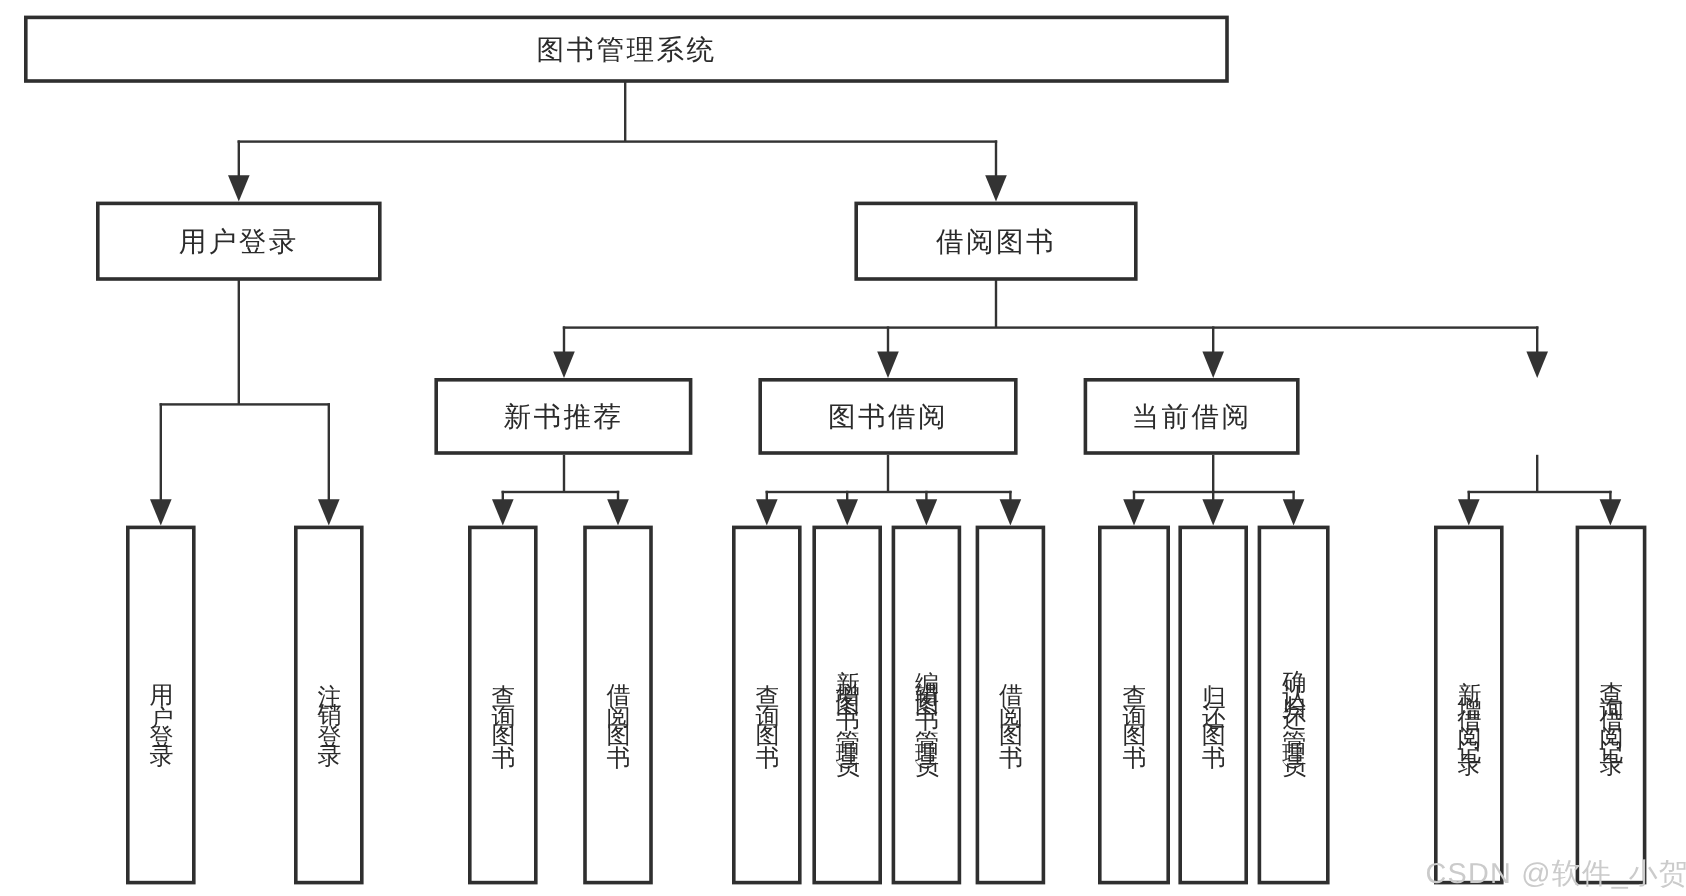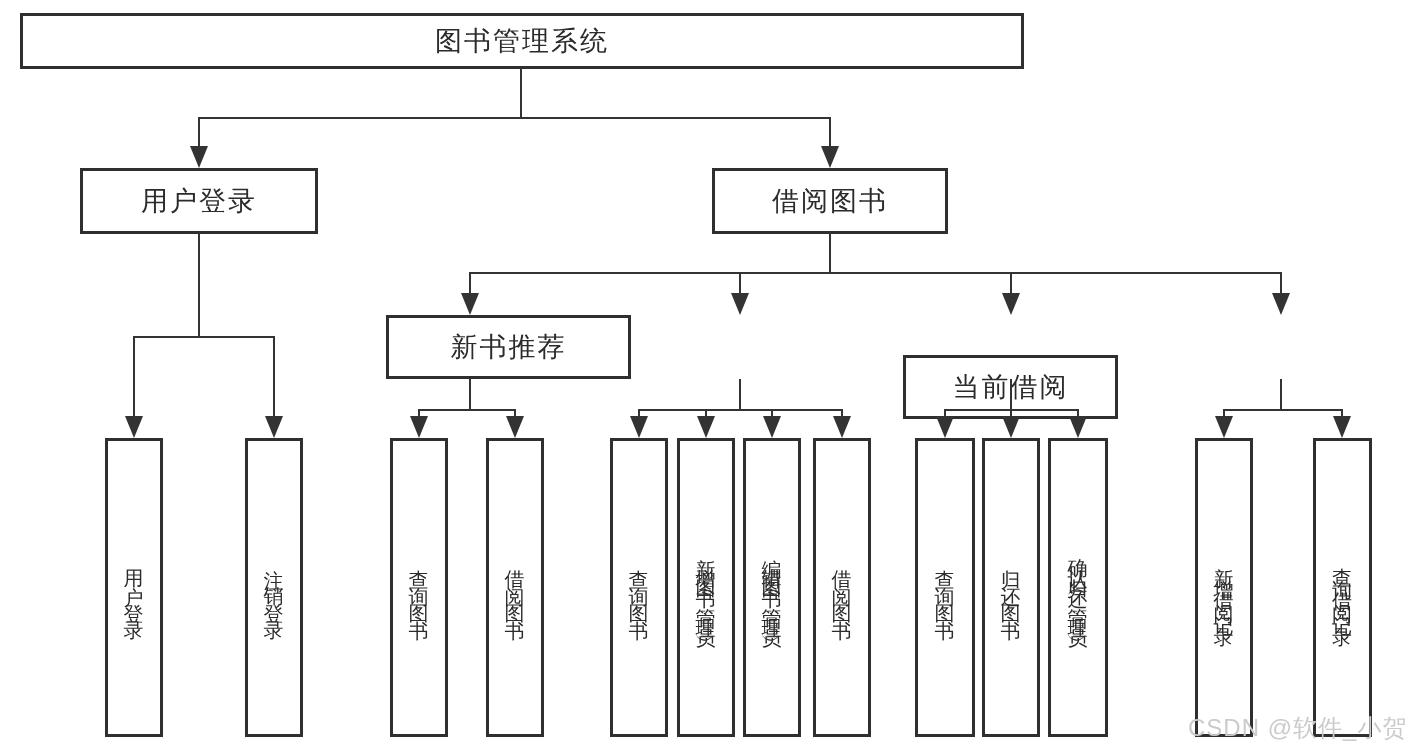--- a/index.html
+++ b/index.html
@@ -11,37 +11,37 @@
   }
   .canvas{position:absolute;left:0;top:0;width:1405px;height:747px;}
 
   
   .node{
     position:absolute;box-sizing:border-box;
     background:#ffffff;border:3px solid #2f2f2f;
     display:flex;align-items:center;justify-content:center;
   }
   .hlabel{
-    font-size:27px;color:#2b2b2b;letter-spacing:2px;white-space:nowrap;
+    font-size:23px;color:#2b2b2b;letter-spacing:2px;white-space:nowrap;
   }
   .vlabel{
     writing-mode:vertical-rl;text-orientation:mixed;
     font-size:20px;color:#2b2b2b;line-height:1;white-space:nowrap;
   }
   .ls4{letter-spacing:17px;}
   .ls6{letter-spacing:12px;}
   .ls9{letter-spacing:10px;}
 
   
   #b-root    {left:20px;  top:13px;  width:1004px;height:56px;}
   #b-login2  {left:80px;  top:168px; width:238px; height:66px;}
   #b-mgmt    {left:712px; top:168px; width:236px; height:66px;}
-  #b-newbooks{left:362px; top:315px; width:245px; height:64px;margin-left:24px;}
+  #b-newbooks{left:362px; top:315px; width:215px; height:64px;}
   #b-borrow  {left:632px; top:315px; width:216px; height:64px;}
-  #b-current {left:903px; top:315px; width:215px; height:64px;margin-top:40px;}
+  #b-current {left:903px; top:315px; width:180px; height:64px;}
   #b-records {left:1173px;top:315px; width:216px; height:64px;}
   .leaf{top:438px;height:299px;}
   #b-leaf-login {left:105px; width:58px;}
   #b-leaf-logout{left:245px; width:58px;}
   #b-leaf-nbq   {left:390px; width:58px;}
   #b-leaf-nbb   {left:486px; width:58px;}
   #b-leaf-bwq   {left:610px; width:58px;}
   #b-leaf-bwa   {left:677px; width:58px;}
   #b-leaf-bwe   {left:743px; width:58px;}
   #b-leaf-bwb   {left:813px; width:58px;}
@@ -80,20 +80,23 @@
   <div class="node" id="b-login2">
     <span class="hlabel">用户登录</span>
   </div>
   <div class="node" id="b-mgmt">
     <span class="hlabel">借阅图书</span>
   </div>
 
   <div class="node" id="b-newbooks">
     <span class="hlabel">新书推荐</span>
   </div>
+  <div class="node" id="b-borrow">
+    <span class="hlabel">图书借阅</span>
+  </div>
   <div class="node" id="b-current">
     <span class="hlabel">当前借阅</span>
   </div>
 
   <div class="node leaf" id="b-leaf-login">
     <span class="vlabel ls4">用户登录</span>
   </div>
   <div class="node leaf" id="b-leaf-logout">
     <span class="vlabel ls4">注销登录</span>
   </div>

